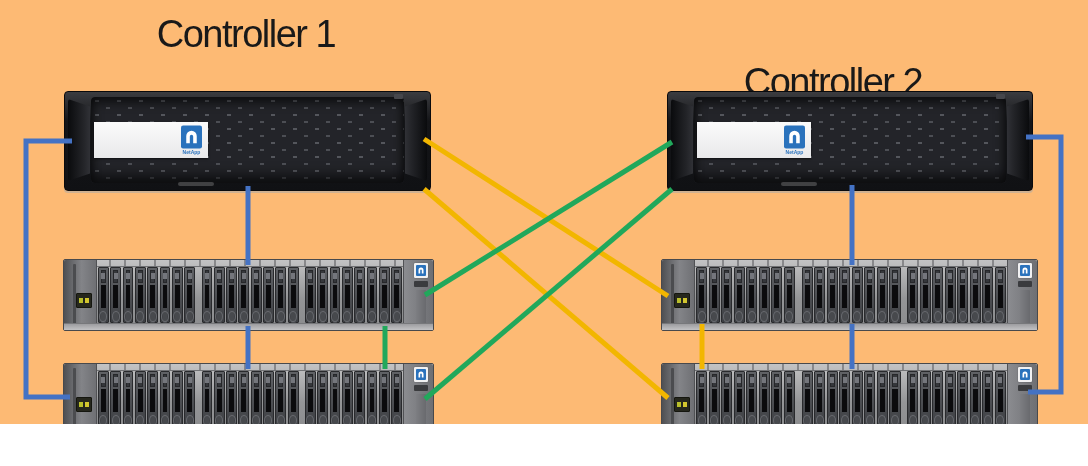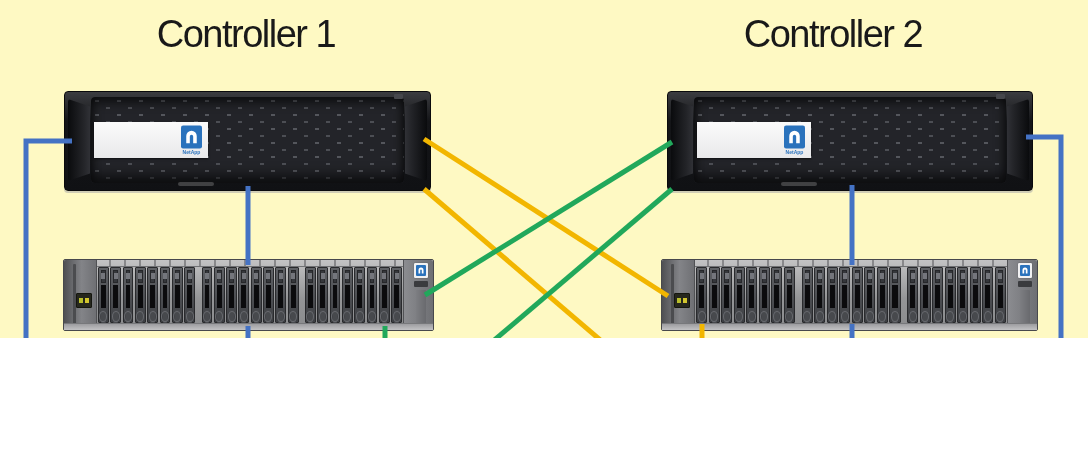--- a/index.html
+++ b/index.html
@@ -1,27 +1,27 @@
 <!DOCTYPE html>
 <html><head>
 <meta charset="utf-8">
 <style>
   html,body{margin:0;padding:0;background:#ffffff;}
   .canvas{
-    position:relative;width:1088px;height:338px;background:#fef9c3;overflow:hidden;
+    position:relative;width:1088px;height:424px;background:#fdba74;overflow:hidden;
     font-family:"Liberation Sans", sans-serif;
   }
   
   .stack-title{
     position:absolute;top:13px;height:42px;width:240px;line-height:42px;
     text-align:center;font-size:38px;letter-spacing:-1.5px;color:#191919;
     white-space:nowrap;
   }
   #title-1{left:126px;}
-  #title-2{left:713px;}
+  #title-2{left:713px;margin-top:48px;}
 
   
   .controller{
     position:absolute;height:98px;border-radius:4px;
     background:linear-gradient(#3b3c40,#141518 30%,#101114);
     border:1px solid #0a0a0c;
     box-shadow:0 2px 0 rgba(170,170,170,.55);
   }
   .grille{
     position:absolute;left:26px;right:26px;top:5px;bottom:7px;border-radius:4px;

